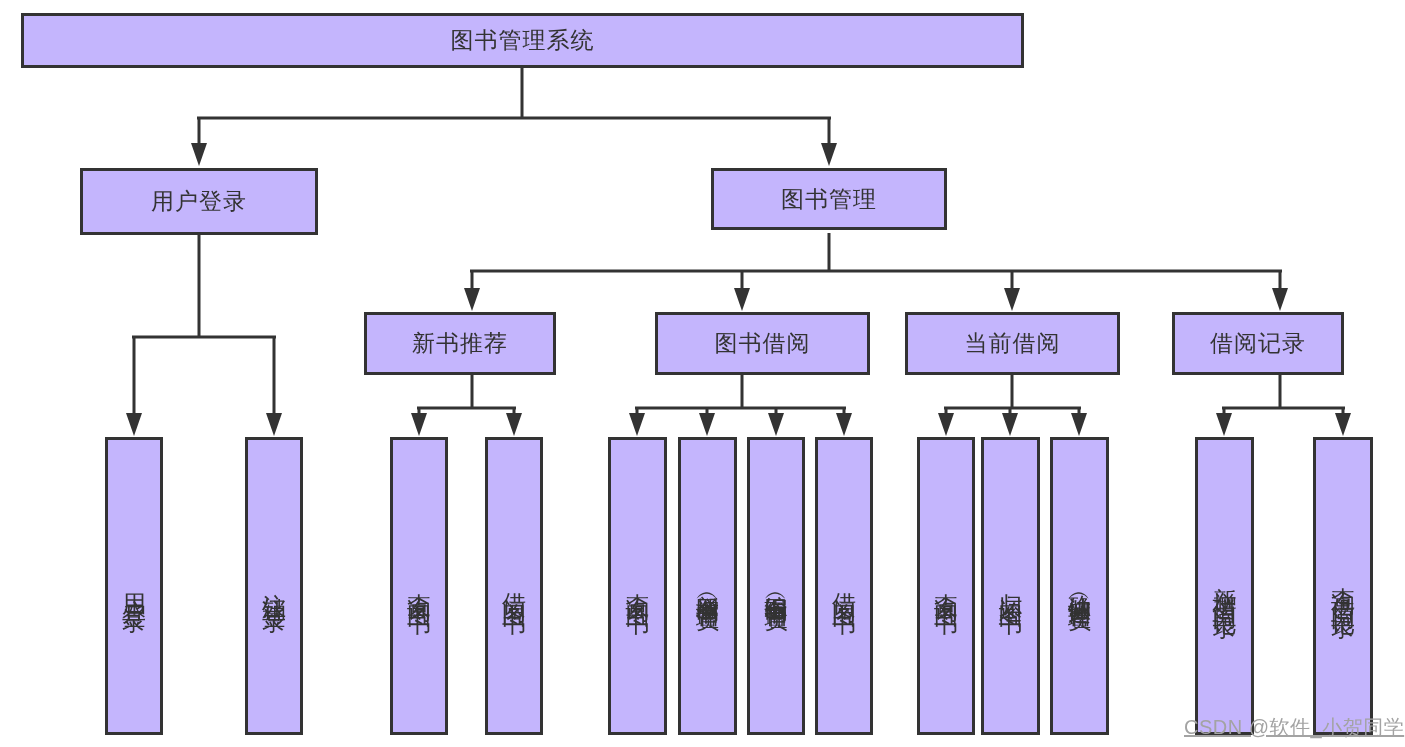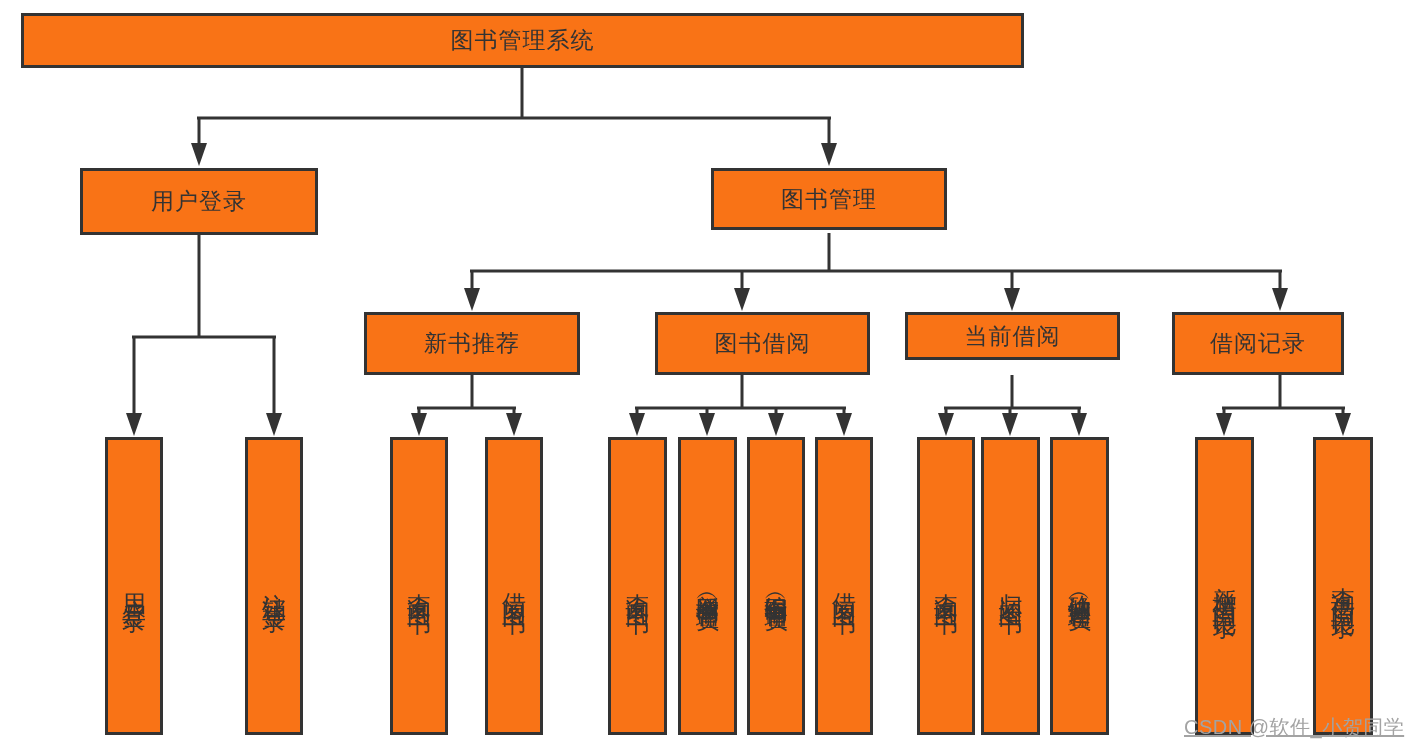--- a/index.html
+++ b/index.html
@@ -14,21 +14,21 @@
     overflow: hidden;
   }
   #connectors {
     position: absolute;
     left: 0; top: 0;
     z-index: 0;
   }
   .node {
     position: absolute;
     border: 3px solid #333333;
-    background: #f97316;
+    background: #c4b5fd;
     display: flex;
     align-items: center;
     justify-content: center;
     z-index: 1;
     text-align: right;
   }
   .h {
     font-size: 23px;
     letter-spacing: 1px;
     white-space: nowrap;
@@ -97,23 +97,23 @@
     <polygon points="1224,436 1216,413 1232,413"></polygon>
     <polygon points="1343,436 1335,413 1351,413"></polygon>
   </g>
 </svg>
 
 <div class="node h" style="left:21px;top:13px;width:1003px;height:55px">图书管理系统</div>
 
 <div class="node h" style="left:80px;top:168px;width:238px;height:67px">用户登录</div>
 <div class="node h" style="left:711px;top:168px;width:236px;height:62px">图书管理</div>
 
-<div class="node h" style="left:364px;top:312px;width:216px;height:63px">新书推荐</div>
+<div class="node h" style="left:364px;top:312px;width:192px;height:63px">新书推荐</div>
 <div class="node h" style="left:655px;top:312px;width:215px;height:63px">图书借阅</div>
-<div class="node h" style="left:905px;top:312px;width:215px;height:48px">当前借阅</div>
+<div class="node h" style="left:905px;top:312px;width:215px;height:63px">当前借阅</div>
 <div class="node h" style="left:1172px;top:312px;width:172px;height:63px">借阅记录</div>
 
 <div class="node v" style="left:105px;top:437px;width:58px;height:298px">用户登录</div>
 <div class="node v" style="left:245px;top:437px;width:58px;height:298px">注销登录</div>
 
 <div class="node v" style="left:390px;top:437px;width:58px;height:298px">查询图书</div>
 <div class="node v" style="left:485px;top:437px;width:58px;height:298px">借阅图书</div>
 
 <div class="node v" style="left:608px;top:437px;width:59px;height:298px">查询图书</div>
 <div class="node v tight" style="left:678px;top:437px;width:59px;height:298px">新增图书（管理员）</div>

